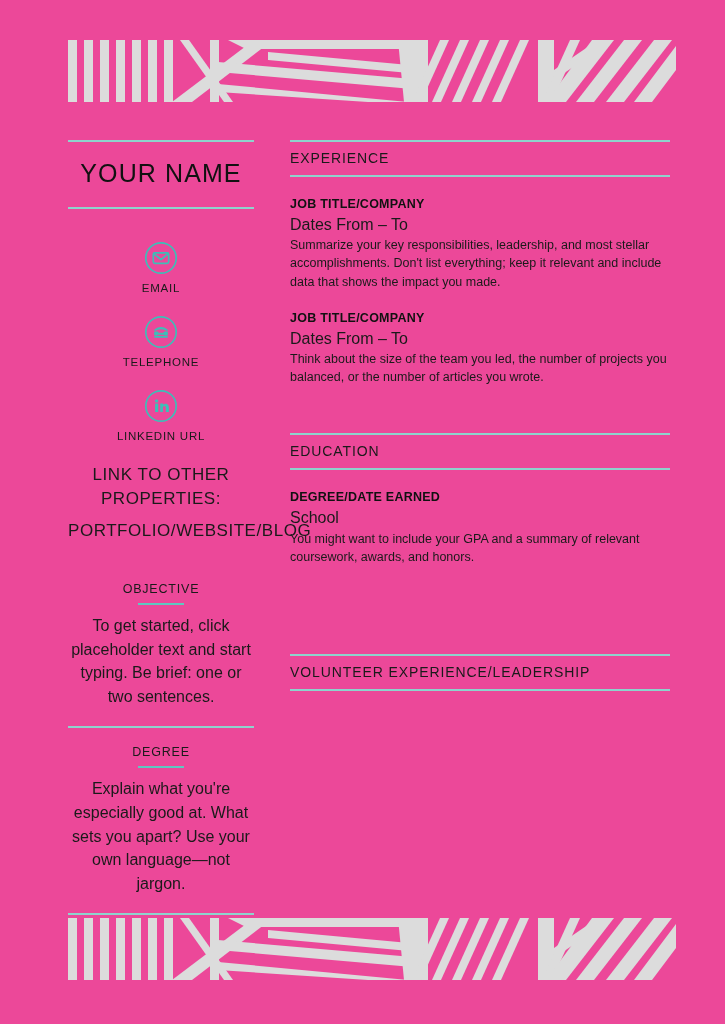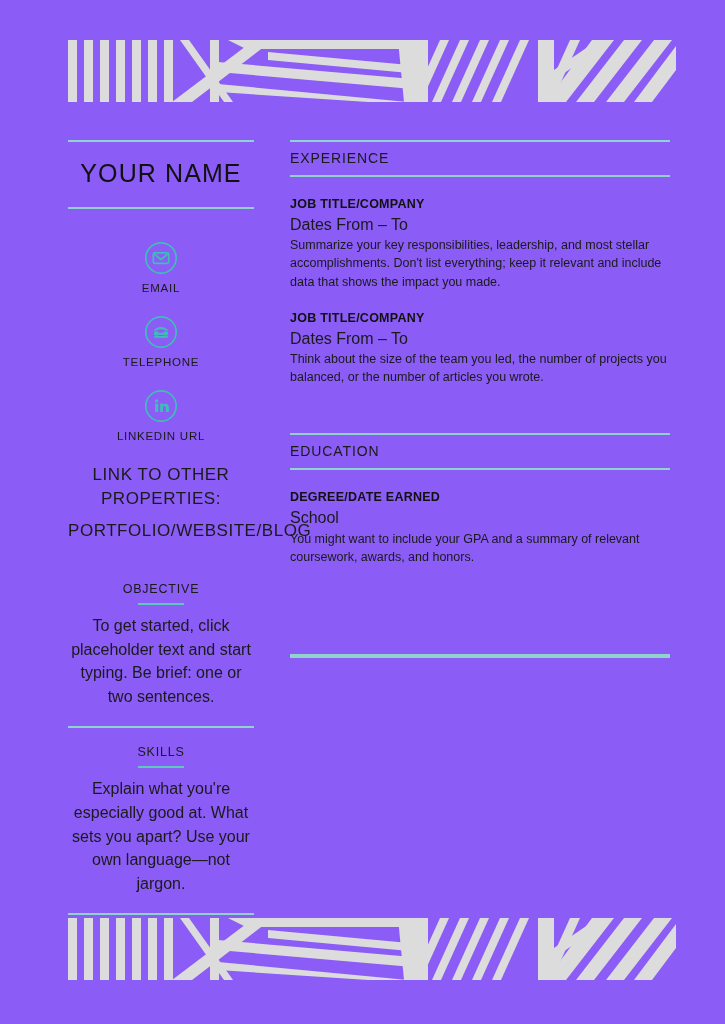--- a/index.html
+++ b/index.html
@@ -14,21 +14,21 @@
     font-family: "Liberation Sans", sans-serif;
     color: #1a1a1a;
     position: relative;
     overflow: hidden;
   }
 
   .page {
     position: relative;
     width: 725px;
     height: 1024px;
-    background: #8b5cf6;
+    background: #ec4899;
   }
 
   
   .ribbon {
     position: absolute;
     left: 68px;
     width: 608px;
     height: 62px;
   }
   .ribbon--top    { top: 40px; }
@@ -252,21 +252,21 @@
       <div class="side-section">
         <div class="side-title">OBJECTIVE</div>
         <div class="rule--accent"></div>
         <div class="side-body">To get started, click placeholder text and start typing. Be brief: one or two sentences.</div>
       </div>
 
       <div class="spacer-18"></div>
       <div class="rule"></div>
 
       <div class="side-section">
-        <div class="side-title">SKILLS</div>
+        <div class="side-title">DEGREE</div>
         <div class="rule--accent"></div>
         <div class="side-body">Explain what you're especially good at. What sets you apart? Use your own language—not jargon.</div>
       </div>
 
       <div class="spacer-18"></div>
       <div class="rule"></div>
 
     </div>
 
     <div class="col-right">
@@ -300,20 +300,21 @@
           <div class="entry-title">DEGREE/DATE EARNED</div>
           <div class="entry-sub">School</div>
           <div class="entry-body">You might want to include your GPA and a summary of relevant coursework, awards, and honors.</div>
         </div>
       </div>
 
       <div style="height:88px"></div>
 
       <div>
         <div class="rule--main"></div>
+        <div class="section-title">VOLUNTEER EXPERIENCE/LEADERSHIP</div>
         <div class="rule--main"></div>
 
       </div>
 
     </div>
   </div>
 
   <div class="ribbon ribbon--bottom">
     <svg viewBox="0 0 608 62" preserveAspectRatio="none" aria-hidden="true">
       <g fill="#dcdcdc">

